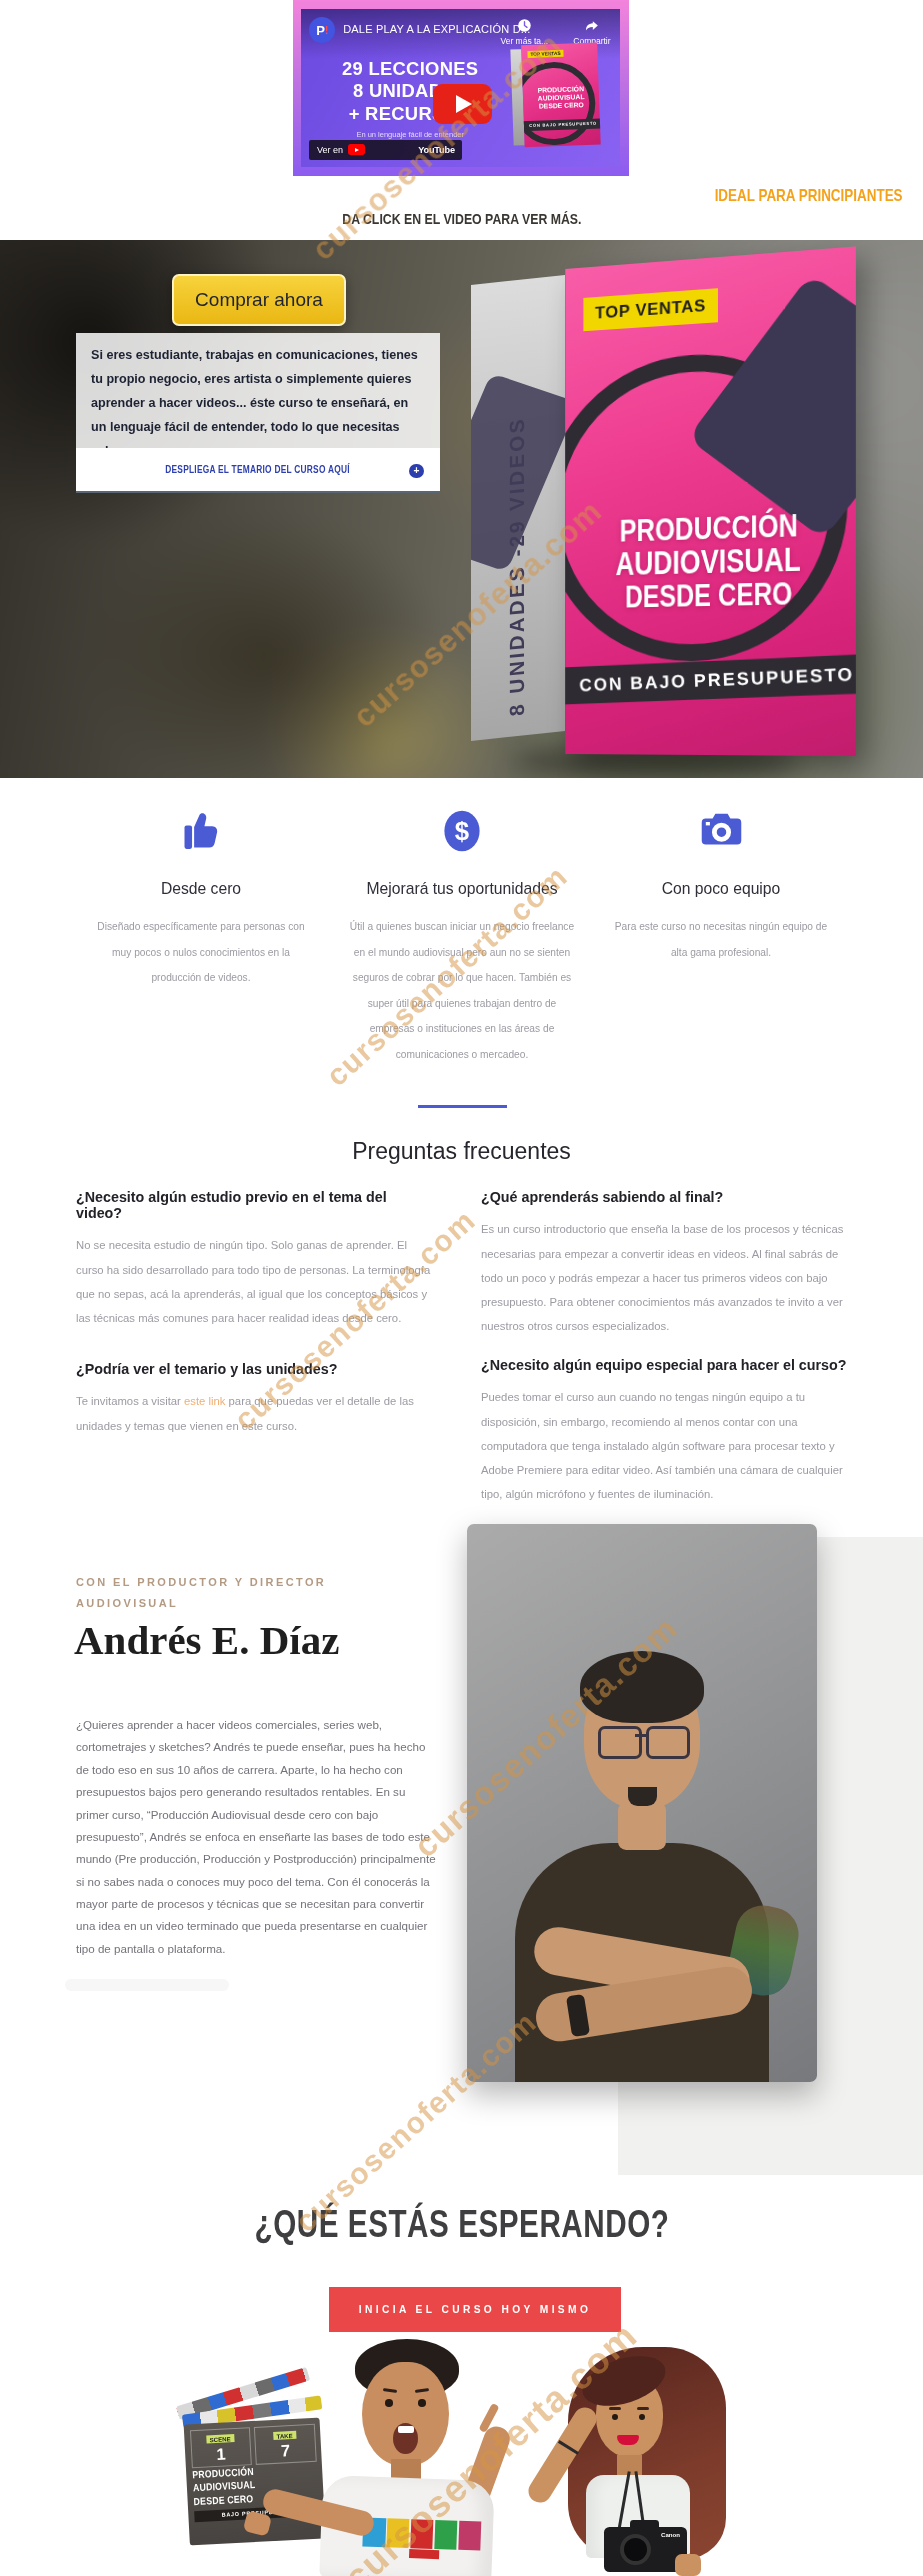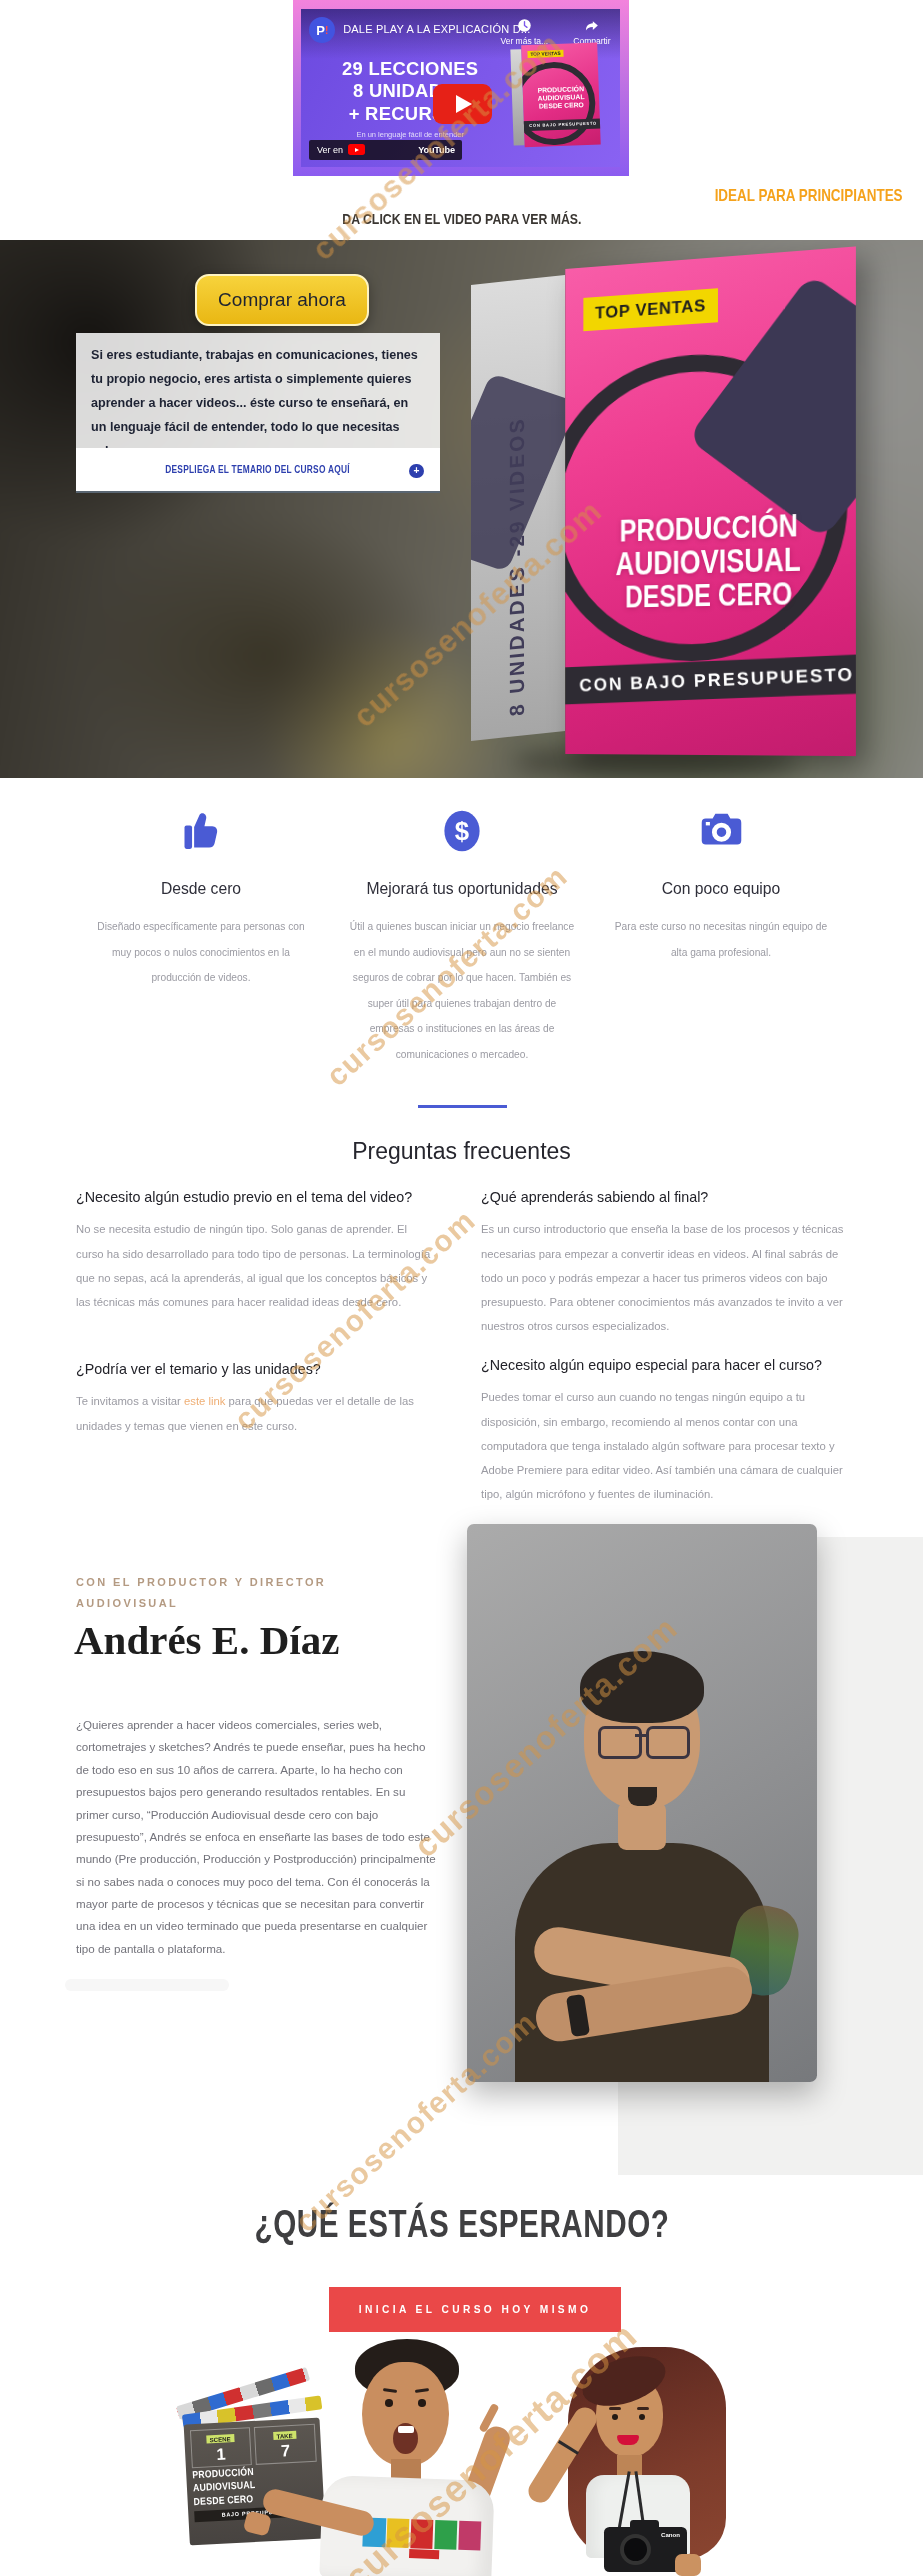--- a/index.html
+++ b/index.html
@@ -63,22 +63,22 @@
   .hero{left:0;top:240px;width:923px;height:538px;overflow:hidden;background:#55524a;}
   .hero-bg{position:absolute;left:-27px;top:-27px;right:-27px;bottom:-27px;filter:blur(11px);
     background:
       radial-gradient(287px 287px at 12% 22%, rgba(18,16,14,.95), rgba(18,16,14,0) 70%),
       radial-gradient(259px 205px at 30% 75%, rgba(50,45,30,.8), rgba(50,45,30,0) 70%),
       radial-gradient(177px 164px at 42% 88%, rgba(200,180,80,.45), rgba(200,180,80,0) 70%),
       radial-gradient(423px 355px at 88% 28%, rgba(150,150,148,.9), rgba(150,150,148,0) 75%),
       radial-gradient(355px 287px at 74% 82%, rgba(88,98,66,.8), rgba(88,98,66,0) 75%),
       radial-gradient(205px 177px at 55% 35%, rgba(120,110,80,.6), rgba(120,110,80,0) 70%),
       linear-gradient(100deg,#2e2b25 0%,#6a675c 55%,#8b8b86 100%);}
-  .buybtn{position:absolute;left:195px;top:34px;width:170px;height:48px;
-      background:linear-gradient(180deg,#f7d33c,#e9b713);border:2px solid #fdf3c2;border-radius:14px;
+  .buybtn{position:absolute;left:172px;top:34px;width:170px;height:48px;
+      background:linear-gradient(180deg,#f7d33c,#e9b713);border:2px solid #fdf3c2;border-radius:7px;
       box-shadow:0 4.1px 12.3px rgba(0,0,0,.35);color:#1f2430;font-size:19px;display:flex;
       align-items:center;justify-content:center;cursor:pointer;}
   .herodesc{position:absolute;left:76px;top:93px;width:364px;box-sizing:border-box;
       background:rgba(255,255,255,.84);padding:11px 15px;color:#1d2233;font-weight:700;
       font-size:12.6px;line-height:1.9;}
   .accordion{position:absolute;left:76px;top:208px;width:364px;height:45px;background:#fff;
       border-bottom:2.7px solid #5a6672;box-sizing:border-box;display:flex;align-items:center;
       justify-content:center;cursor:pointer;}
   .accordion .lbl{color:#2d3fae;font-weight:800;font-size:10.2px;letter-spacing:0.3px;}
   .accordion .plus{position:absolute;right:16.4px;top:15.7px;width:14.3px;height:14.3px;border-radius:50%;
@@ -111,21 +111,21 @@
 
   
   .feat{position:absolute;top:809px;text-align:center;}
   .feat .icon{height:49px;display:flex;align-items:flex-start;justify-content:center;}
   .feat h3{margin:22px 0 0;font-size:15.7px;font-weight:500;color:#2f2f3a;}
   .feat p{margin:16.4px auto 0;width:227px;font-size:10.2px;color:#9b9ba3;line-height:2.5;}
   .divider{left:418px;top:1105px;width:89px;height:3.4px;background:#4a5bd4;}
   .faqtitle{left:0;top:1138px;width:100%;text-align:center;font-size:23px;color:#26262e;}
 
   
-  .qa h4{margin:0;font-size:14.3px;font-weight:400;color:#222229;}
+  .qa h4{margin:0;font-size:14.3px;font-weight:700;color:#222229;}
   .qa p{margin:12.3px 0 0;font-size:11.3px;color:#9b9ba3;line-height:2.15;}
   .qa a{color:#efae74;text-decoration:none;cursor:pointer;}
 
   
   .grayblock{left:618px;top:1537px;width:306px;height:638px;background:#f1f1f0;}
   .photo{left:467px;top:1524px;width:350px;height:558px;border-radius:6.8px;overflow:hidden;
       background:linear-gradient(150deg,#aaaaaa 0%,#90having 0,#8f9092 55%,#7c7e80 100%);
       box-shadow:0 12.3px 30px rgba(0,0,0,.28);}
   .photo .bg{position:absolute;inset:0;background:linear-gradient(150deg,#ababab,#8f9092 55%,#77797c);}
   .ph-torso{position:absolute;left:48px;top:319px;width:254px;height:246px;background:#3a3126;

